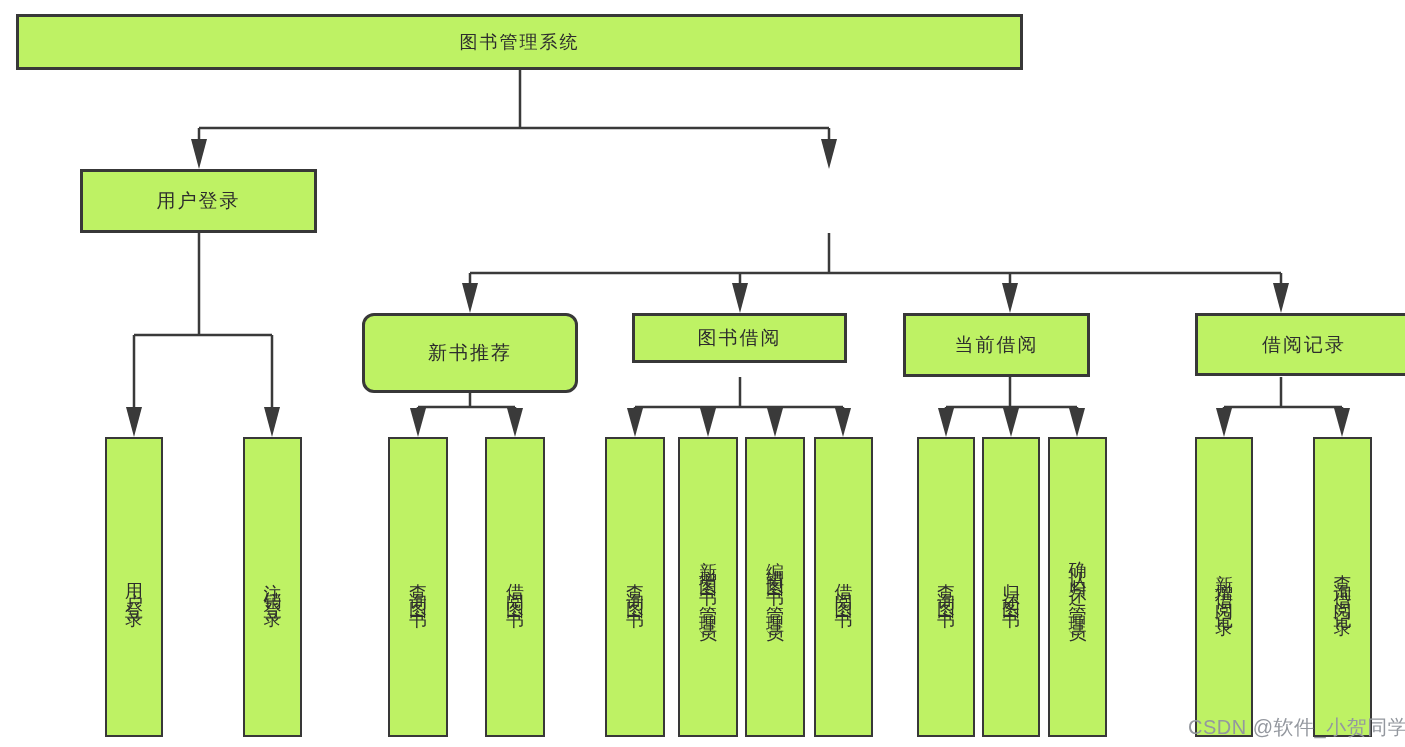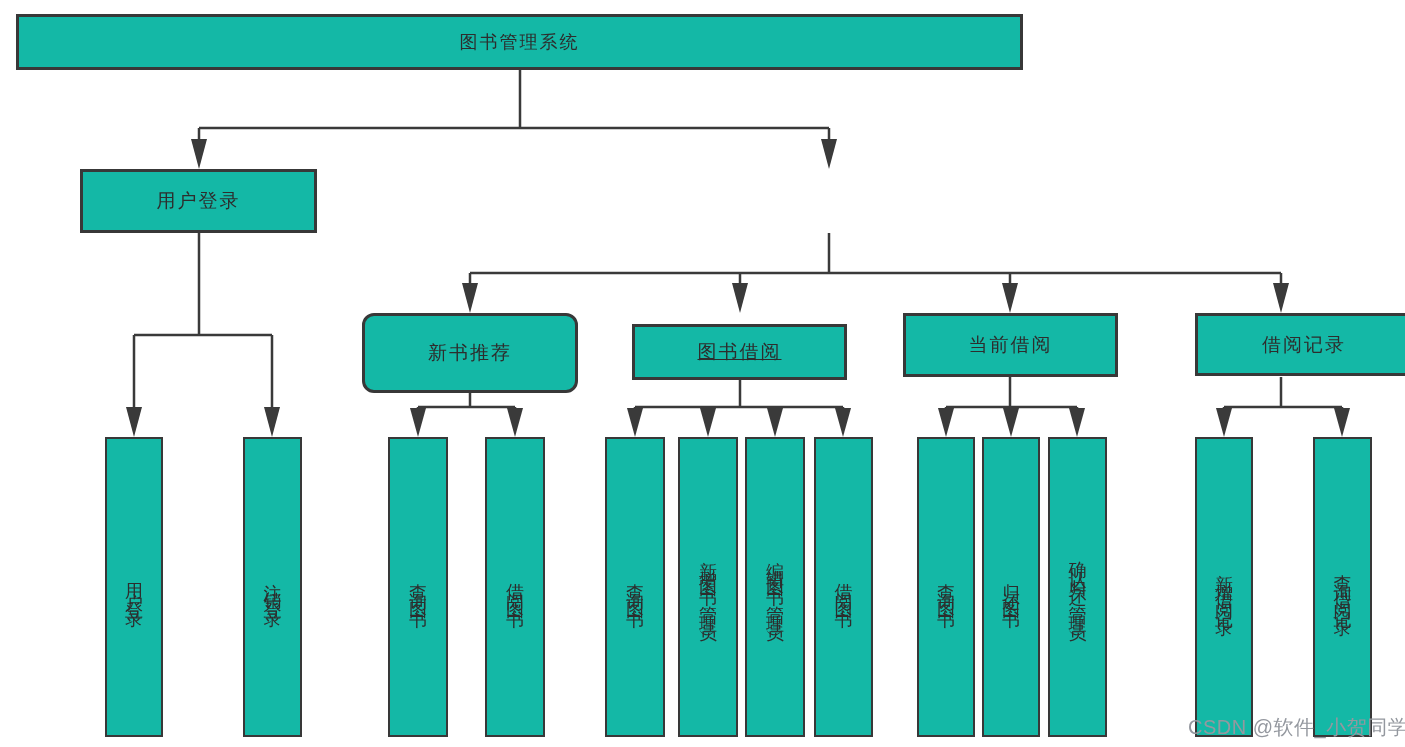--- a/index.html
+++ b/index.html
@@ -6,21 +6,21 @@
   #canvas{
     position:relative;
     width:1405px;height:747px;
     background:#ffffff;
     font-family:"Liberation Sans","DejaVu Sans",sans-serif;
     overflow:hidden;
   }
   .node{
     position:absolute;
     box-sizing:border-box;
-    background:#14b8a6;
+    background:#bef264;
     border:3px solid #383838;
     display:flex;
     align-items:center;
     justify-content:center;
     color:#2d2d2d;
   }
   .h-node{font-size:19px;letter-spacing:2px;white-space:nowrap;}
   .root-node{font-size:18px;letter-spacing:2px;}
   .leaf{
     border-width:2.5px;
@@ -88,22 +88,22 @@
     <path d="M1281,377 V407 M1224,407 H1342 M1224,407 V412 M1342,407 V412" stroke="#3a3a3a" stroke-width="2.5" fill="none"></path>
     <polygon points="1216,408 1232,408 1224,437" fill="#3a3a3a"></polygon>
     <polygon points="1334,408 1350,408 1342,437" fill="#3a3a3a"></polygon>
   </svg>
 
   <div class="node root-node" style="left:16px;top:14px;width:1007px;height:56px;">图书管理系统</div>
 
   <div class="node h-node" style="left:80px;top:169px;width:237px;height:64px;">用户登录</div>
 
   <div class="node h-node" style="left:362px;top:313px;width:216px;height:80px;border-radius:12px;">新书推荐</div>
-  <div class="node h-node" style="left:632px;top:324px;width:215px;height:56px;text-decoration:underline;">图书借阅</div>
-  <div class="node h-node" style="left:903px;top:313px;width:215px;height:64px;">当前借阅</div>
+  <div class="node h-node" style="left:632px;top:313px;width:215px;height:50px;">图书借阅</div>
+  <div class="node h-node" style="left:903px;top:313px;width:187px;height:64px;">当前借阅</div>
   <div class="node h-node" style="left:1172px;top:313px;width:218px;height:63px;margin-left:23px;">借阅记录</div>
 
   <div class="node leaf" style="left:105px;width:58px;">
     <span>用户登录</span>
   </div>
   <div class="node leaf" style="left:243px;width:59px;">
     <span>注销登录</span>
   </div>
 
   <div class="node leaf" style="left:388px;width:60px;">

